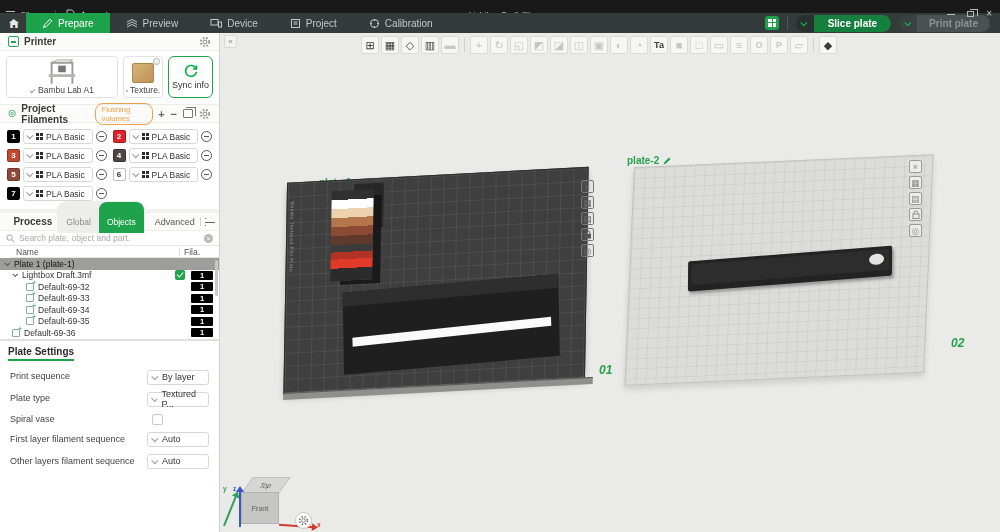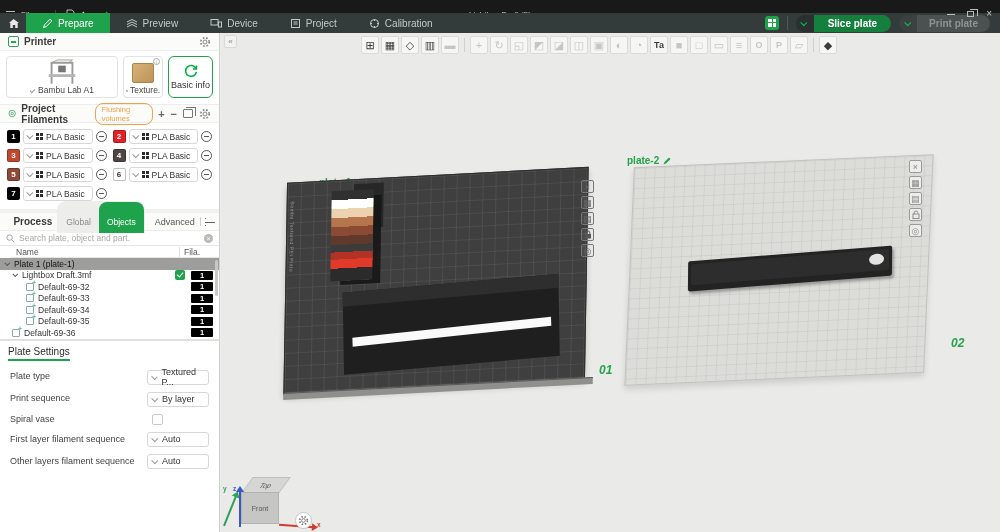--- a/index.html
+++ b/index.html
@@ -104,21 +104,21 @@
   .trow.sel { background:#9d9d9b; color:#111; }
   .trow .chev { border-color:#555; width:4px; height:4px; margin-right:4px; }
   .obj-ic { width:8px; height:8px; border:1px solid #8aa; border-radius:1px; position:relative; margin-right:4px; }
   .obj-ic::after { content:"+"; position:absolute; right:-3px; top:-5px; color:#1fa24c; font-size:7px; }
   .t-name { flex:1; white-space:nowrap; overflow:hidden; }
   .t-check { width:10px; height:10px; background:#1fa24c; border-radius:2px; position:relative; margin-right:6px; }
   .t-check::after { content:""; position:absolute; left:2.5px; top:1px; width:3px; height:5px; border-right:1.5px solid #fff; border-bottom:1.5px solid #fff; transform:rotate(40deg); }
   .t-badge { width:22px; height:9px; background:#000; color:#fff; font-size:7.5px; font-weight:bold; text-align:center; line-height:9px; border-radius:1px; }
   .tree-scroll { position:absolute; right:1px; top:2px; width:3px; height:36px; background:#c9c9c7; border-radius:2px; }
 
-  .ps-title { padding:5px 8px 3px 8px; font-size:10px; font-weight:normal; color:#2a2a2a; border-top:1px solid #e0e0de; }
+  .ps-title { padding:5px 8px 3px 8px; font-size:10px; font-weight:bold; color:#2a2a2a; border-top:1px solid #e0e0de; }
   .ps-title span { display:inline-block; padding-bottom:2px; border-bottom:2px solid #1fa24c; }
   .ps-rows { padding:6px 10px; display:flex; flex-direction:column; gap:7px; }
   .ps-row { display:flex; align-items:center; }
   .ps-label { flex:1; font-size:9px; color:#444; padding-right:6px; line-height:1.25; }
   .ps-row .select { width:62px; }
   .ps-check { width:11px; height:11px; border:1px solid #c9c9c7; border-radius:2px; background:#fdfdfd; margin-right:46px; }
 
   
   .viewport { position:absolute; left:221px; top:33px; right:0; bottom:0; background:#eaeae8; overflow:hidden; }
   .collapse { position:absolute; left:3px; top:2px; width:13px; height:13px; background:#f2f2f0; border:1px solid #d8d8d6; border-radius:2px; color:#888; font-size:8px; text-align:center; line-height:12px; }
@@ -286,21 +286,21 @@
         <span class="card-label">
             <span class="chev"></span>
             <span>Texture...</span>
           </span>
       </div>
       <div class="sync-btn">
         <svg width="16" height="14" viewBox="0 0 20 18">
           <path d="M16.5 6A7 7 0 1 0 17 10" fill="none" stroke="#00ae42" stroke-width="2"></path>
           <path d="M17 2v4.5h-4.5" fill="none" stroke="#00ae42" stroke-width="2"></path>
         </svg>
-        <span>Basic info</span>
+        <span>Sync info</span>
       </div>
     </div>
 
 
     <div class="sec-h fil-h">
       <svg width="11" height="11" viewBox="0 0 11 11">
           <circle cx="5.5" cy="5.5" r="4.2" fill="none" stroke="#2fa05c"></circle>
           <circle cx="5.5" cy="5.5" r="1.6" fill="none" stroke="#2fa05c"></circle>
         </svg>
       <span>Project Filaments</span>
@@ -450,31 +450,31 @@
         <span class="obj-ic"></span>
         <span class="t-name">Default-69-36</span>
         <span class="t-badge">1</span>
       </div>
       <span class="tree-scroll"></span>
     </div>
 
     <div class="ps-title"><span>Plate Settings</span></div>
     <div class="ps-rows">
       <div class="ps-row">
+        <span class="ps-label">Print sequence</span>
+        <span class="select">
+            <span class="chev"></span>
+            <span>By layer</span>
+          </span>
+      </div>
+      <div class="ps-row">
         <span class="ps-label">Plate type</span>
         <span class="select">
             <span class="chev"></span>
             <span>Textured P...</span>
-          </span>
-      </div>
-      <div class="ps-row">
-        <span class="ps-label">Print sequence</span>
-        <span class="select">
-            <span class="chev"></span>
-            <span>By layer</span>
           </span>
       </div>
       <div class="ps-row">
         <span class="ps-label">Spiral vase</span>
         <span class="ps-check"></span>
       </div>
       <div class="ps-row">
         <span class="ps-label">First layer filament sequence</span>
         <span class="select">
             <span class="chev"></span>

